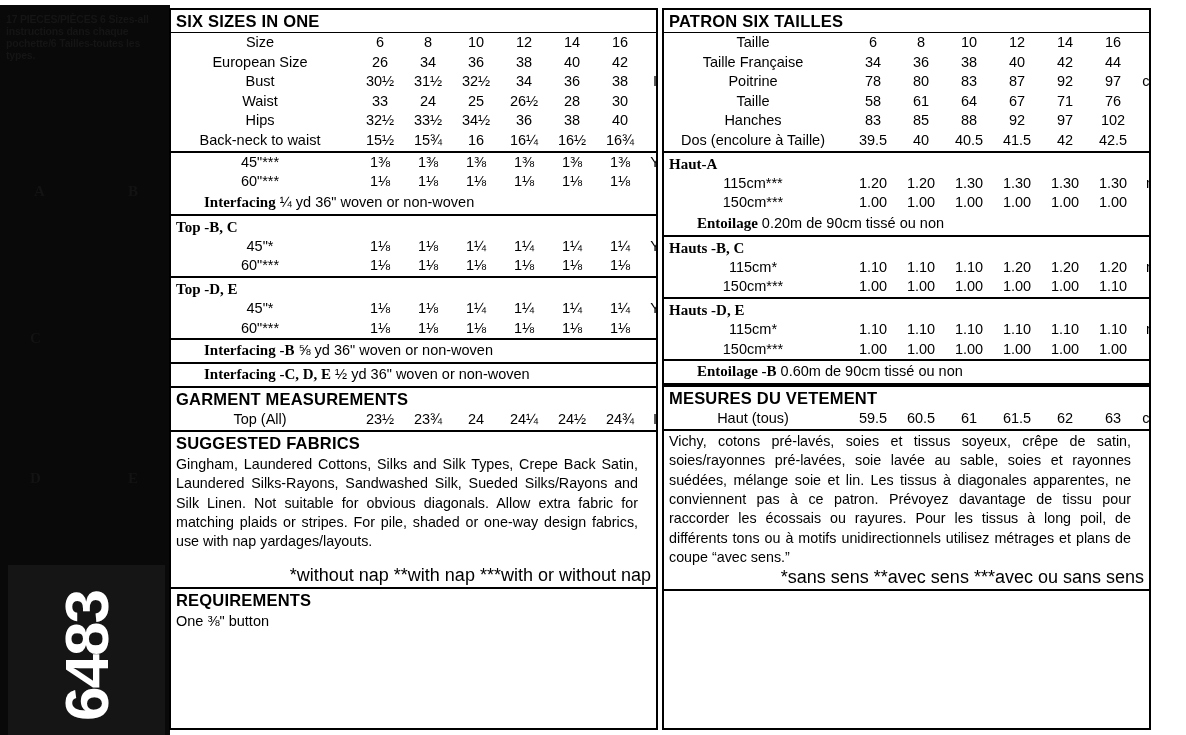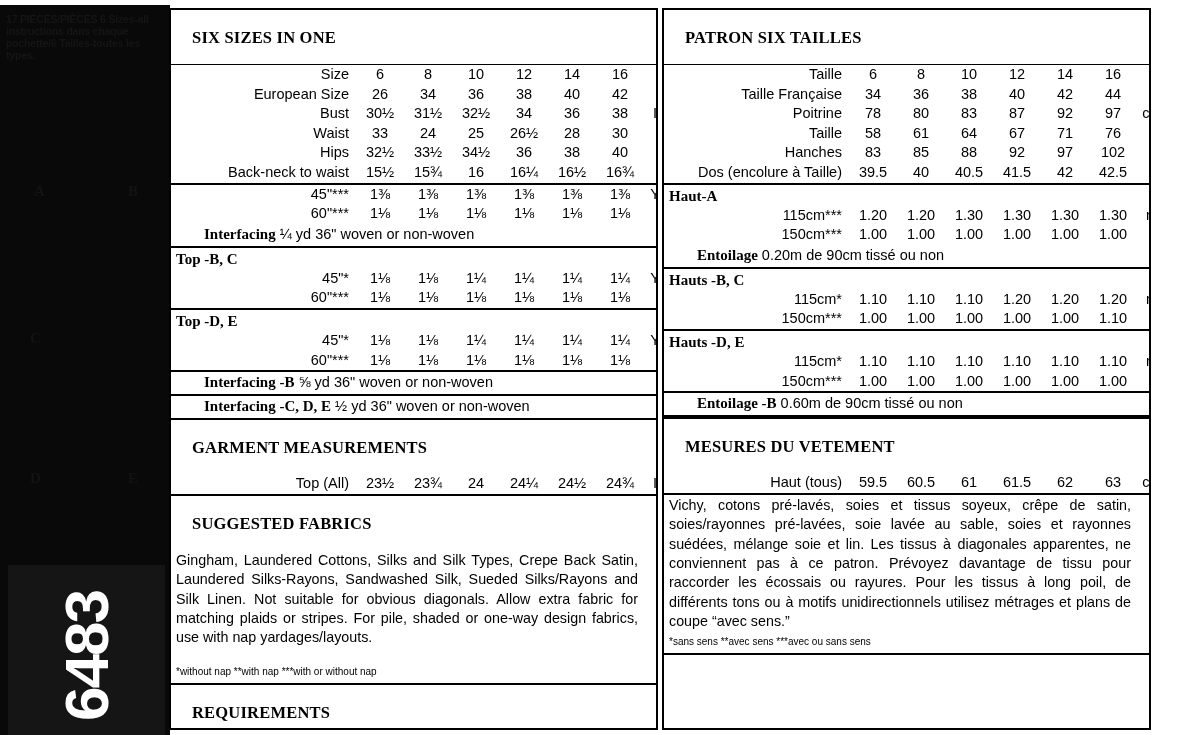--- a/index.html
+++ b/index.html
@@ -105,23 +105,23 @@
     height: 0;
     border-top: 2px solid #000;
     margin: 0;
   }
   .rule-thin {
     height: 0;
     border-top: 1px solid #000;
   }
 
   h2.section-title {
-    margin: 16px;
+    margin: 0;
     padding: 2px 0 1px 5px;
-    font-family: Liberation Serif, serif;
+    font-family: Liberation Sans, sans-serif;
     font-size: 16.5px;
     font-weight: bold;
     letter-spacing: 0.2px;
     line-height: 19px;
     color: #000;
   }
 
   .subhead {
     margin: 0;
     padding: 3px 0 1px 5px;
@@ -142,21 +142,21 @@
     font-family: "Liberation Sans", sans-serif;
     font-size: 14.5px;
     line-height: 19.6px;
     color: #000;
     padding: 0;
     white-space: nowrap;
   }
   td.label {
     width: 178px;
     padding-left: 5px;
-    text-align: right;
+    text-align: center;
   }
   td.val {
     width: 48px;
     text-align: center;
   }
   td.unit {
     width: 30px;
     text-align: center;
   }
   td.spacer { width: 7px; }
@@ -184,23 +184,24 @@
     line-height: 19.4px;
     text-align: justify;
     color: #000;
   }
   .para-gap { height: 14px; }
 
   .fine {
     margin: 0;
     padding: 0 5px 2px 5px;
     font-family: "Liberation Sans", sans-serif;
-    font-size: 10px;
+    font-size: 18px;
     line-height: 19px;
     color: #000;
+    text-align: right;
   }
 </style>
 </head>
 <body>
 
 <div id="page">
 
   <div class="illus-panel">
     <div class="illus-caption">17 PIECES/PIÈCES
 6 Sizes-all instructions

